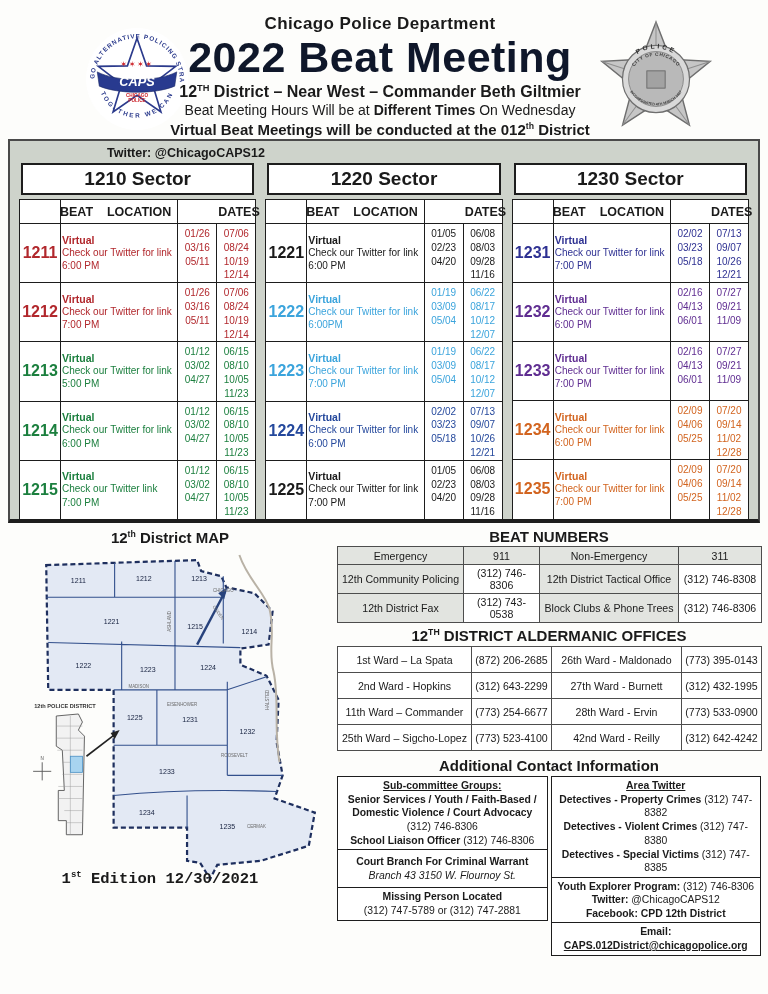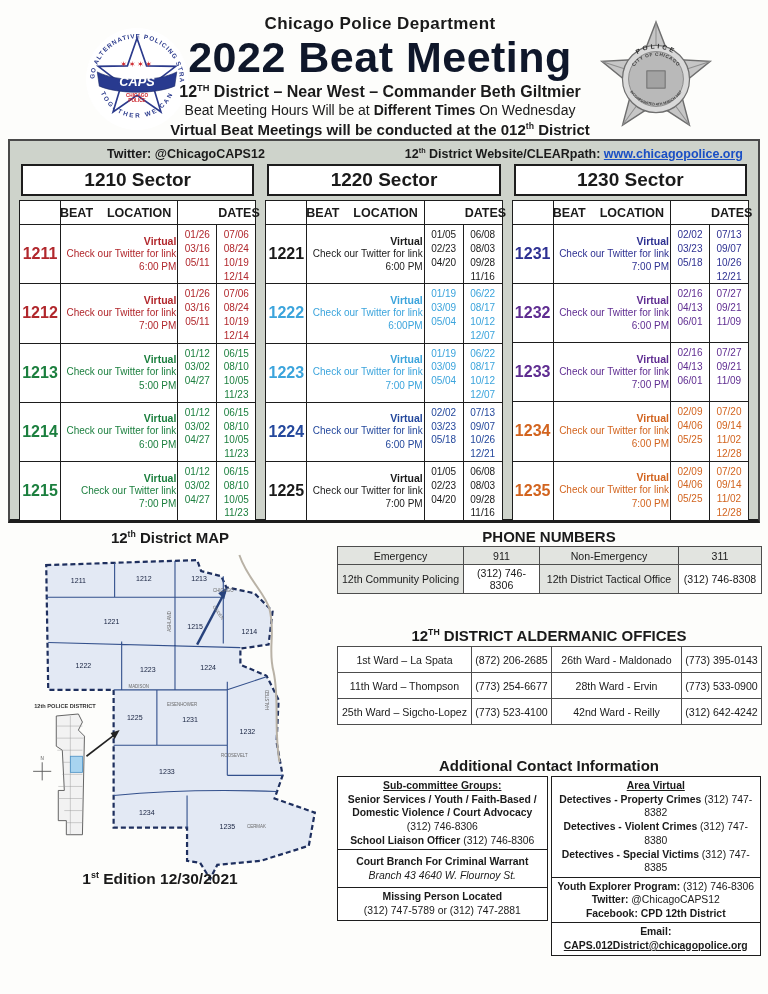--- a/index.html
+++ b/index.html
@@ -19,30 +19,30 @@
   .tables-wrap { left:8px; top:139px; width:752px; height:384px; background:#ced3cb; border:2px solid #4a4a4a; border-bottom:4px solid #1d1d1d; padding:3px 9px; }
   .meta-bar { display:flex; justify-content:space-between; align-items:center; font-size:12.5px; font-weight:bold; padding:2px 6px 3px 88px; }
   .weblink { color:#1a4fc4; text-decoration:underline; font-weight:bold; cursor:pointer; }
   .sectors-row { display:flex; gap:9px; }
   .sector { flex:1; }
   .sector-header { background:#fff; border:2px solid #1d1d1d; text-align:center; font-size:19px; font-weight:bold; padding:3px 0; margin:0 2px 4px 2px; }
   table.beat-table { width:100%; border-collapse:collapse; background:#fff; table-layout:fixed; }
   table.beat-table th, table.beat-table td { border:1.6px solid #1d1d1d; }
   table.beat-table th { font-size:12.5px; font-weight:bold; height:24px; background:#fff;padding-left:40px; }
   td.beat-cell { font-size:16px; font-weight:bold; text-align:center; width:40px; }
-  td.loc-cell { text-align:right; vertical-align:middle; padding:2px 1px; }
+  td.loc-cell { text-align:left; vertical-align:middle; padding:2px 1px; }
   .loc1 { font-weight:bold; font-size:10.5px; }
   .loc2,.loc3 { font-size:10px; line-height:1.35; }
   td.date-cell { font-size:10px; text-align:center; vertical-align:top; padding-top:3px; line-height:1.38; width:38px; }
   tr.beat-row td { height:59px; }
 
   
   .map-title { left:40px; top:529px; width:260px; text-align:center; font-size:15px; font-weight:bold; }
   #district-map { left:26px; top:549px; }
-  .edition { left:40px; top:870px; width:240px; text-align:center; font-family:Liberation Sans, sans-serif; font-weight:bold; font-size:15.5px; }
+  .edition { left:40px; top:870px; width:240px; text-align:center; font-family:Liberation Mono, monospace; font-weight:bold; font-size:15.5px; }
 
   
   .section-title { width:424px; text-align:center; font-size:15px; font-weight:bold; }
   table.info-table { border-collapse:collapse; table-layout:fixed; background:#fff; }
   table.info-table td { border:1.3px solid #4d4d4d; font-size:10.6px; text-align:center; padding:2px 2px; }
   #phone-table td { height:18px; }
   #phone-table td.hdr, #phone-table td.lbl { background:#e2e4e0; }
   #phone-table td.val { background:#fff; }
   #ald-table td { height:26px; }
 
@@ -96,24 +96,20 @@
   <div class="dept">Chicago Police Department</div>
   <div class="main-title">2022 Beat Meeting</div>
   <div class="sub1"><span>12</span><sup>TH</sup><span> District – Near West – Commander Beth Giltmier</span></div>
   <div class="sub2"><span>Beat Meeting Hours Will be at </span><b>Different Times</b><span> On Wednesday</span></div>
   <div class="sub3"><span>Virtual Beat Meetings will be conducted at the 012</span><sup>th</sup><span> District</span></div>
 </div>
 
 <div class="abs tables-wrap">
   <div class="meta-bar">
     <div><span>Twitter:</span> <span>@ChicagoCAPS12</span></div>
-    <div>
-      <span>12</span><sup>th</sup><span> District Website/CLEARpath:</span>
-      <span class="weblink">www.chicagopolice.org</span>
-    </div>
   </div>
   <div class="sectors-row">
       <div class="sector">
         <div class="sector-header">1210 Sector</div>
         <table class="beat-table">
           <thead>
             <tr>
               <th style="width: 40px;">BEAT</th>
               <th>LOCATION</th>
               <th colspan="2" style="width: 78px;">DATES</th>
@@ -486,61 +482,73 @@
       <text x="163" y="172" font-size="7" fill="#16213f" text-anchor="middle" font-weight="500">1231</text>
       <text x="220" y="184" font-size="7" fill="#16213f" text-anchor="middle" font-weight="500">1232</text>
       <text x="140" y="224" font-size="7" fill="#16213f" text-anchor="middle" font-weight="500">1233</text>
       <text x="120" y="264" font-size="7" fill="#16213f" text-anchor="middle" font-weight="500">1234</text>
       <text x="200" y="278" font-size="7" fill="#16213f" text-anchor="middle" font-weight="500">1235</text>
     </g>
 </svg>
 
 <div class="abs edition"><span>1</span><sup>st</sup><span> Edition 12/30/2021</span></div>
 
-<div class="abs section-title" style="left:337px;top:528px">PHONE NUMBERS</div>
+<div class="abs section-title" style="left:337px;top:528px">BEAT NUMBERS</div>
 <table id="phone-table" class="abs info-table" style="left:337px;top:546px;width:424px">
   <colgroup>
       <col style="width:126px">
       <col style="width:76px">
       <col style="width:139px">
       <col style="width:83px">
     </colgroup>
   <tbody>
       <tr>
         <td class="hdr">Emergency</td>
         <td class="hdr">911</td>
         <td class="hdr">Non-Emergency</td>
         <td class="hdr">311</td>
       </tr>
       <tr>
         <td class="lbl">12th Community Policing</td>
         <td class="val">(312) 746-8306</td>
         <td class="lbl">12th District Tactical Office</td>
         <td class="val">(312) 746-8308</td>
+      </tr>
+      <tr>
+        <td class="lbl">12th District Fax</td>
+        <td class="val">(312) 743-0538</td>
+        <td class="lbl">Block Clubs &amp; Phone Trees</td>
+        <td class="val">(312) 746-8306</td>
       </tr>
     </tbody>
 </table>
 
 <div class="abs section-title" style="left:337px;top:627px"><span>12</span><sup>TH</sup><span> DISTRICT ALDERMANIC OFFICES</span></div>
 <table id="ald-table" class="abs info-table" style="left:337px;top:646px;width:424px">
   <colgroup>
       <col style="width:134px">
       <col style="width:80px">
       <col style="width:130px">
       <col style="width:80px">
     </colgroup>
   <tbody>
       <tr>
         <td>1st Ward – La Spata</td>
         <td>(872) 206-2685</td>
         <td>26th Ward - Maldonado</td>
         <td>(773) 395-0143</td>
       </tr>
       <tr>
-        <td>11th Ward – Thompson</td>
+        <td>2nd Ward - Hopkins</td>
+        <td>(312) 643-2299</td>
+        <td>27th Ward - Burnett</td>
+        <td>(312) 432-1995</td>
+      </tr>
+      <tr>
+        <td>11th Ward – Commander</td>
         <td>(773) 254-6677</td>
         <td>28th Ward - Ervin</td>
         <td>(773) 533-0900</td>
       </tr>
       <tr>
         <td>25th Ward – Sigcho-Lopez</td>
         <td>(773) 523-4100</td>
         <td>42nd Ward - Reilly</td>
         <td>(312) 642-4242</td>
       </tr>
@@ -552,30 +560,30 @@
   <div class="contact-col" id="contact-left">
       <div class="contact-section" style="min-height: 66px;">
         <div class="cline"><span class="cb cu ">Sub-committee Groups:</span></div>
         <div class="cline"><span class="cb ">Senior Services / Youth / Faith-Based /</span></div>
         <div class="cline"><span class="cb ">Domestic Violence / Court Advocacy</span></div>
         <div class="cline"><span class="">(312) 746-8306</span></div>
         <div class="cline"><span class="cb ">School Liaison Officer </span><span class="">(312) 746-8306</span></div>
       </div>
       <div class="contact-section" style="min-height: 40px;">
         <div class="cline"><span class="cb ">Court Branch For Criminal Warrant</span></div>
-        <div class="cline"><span class="ci">Branch 43    4640 W. Flournoy St.</span></div>
+        <div class="cline"><span class="ci">Branch 43    3150 W. Flournoy St.</span></div>
       </div>
       <div class="contact-section" style="min-height: 31px;">
         <div class="cline"><span class="cb ">Missing Person Located</span></div>
         <div class="cline"><span class="">(312) 747-5789 or (312) 747-2881</span></div>
       </div>
     </div>
   <div class="contact-col" id="contact-right">
       <div class="contact-section" style="min-height: 66px;">
-        <div class="cline"><span class="cb cu ">Area Virtual</span></div>
+        <div class="cline"><span class="cb cu ">Area Twitter</span></div>
         <div class="cline"><span class="cb ">Detectives - Property Crimes </span><span class="">(312) 747-8382</span></div>
         <div class="cline"><span class="cb ">Detectives - Violent Crimes </span><span class="">(312) 747-8380</span></div>
         <div class="cline"><span class="cb ">Detectives - Special Victims </span><span class="">(312) 747-8385</span></div>
       </div>
       <div class="contact-section" style="min-height: 42px;">
         <div class="cline"><span class="cb ">Youth Explorer Program: </span><span class="">(312) 746-8306</span></div>
         <div class="cline"><span class="cb ">Twitter: </span><span class="">@ChicagoCAPS12</span></div>
         <div class="cline"><span class="cb ">Facebook: CPD 12th District</span></div>
       </div>
       <div class="contact-section" style="min-height: 25px;">

